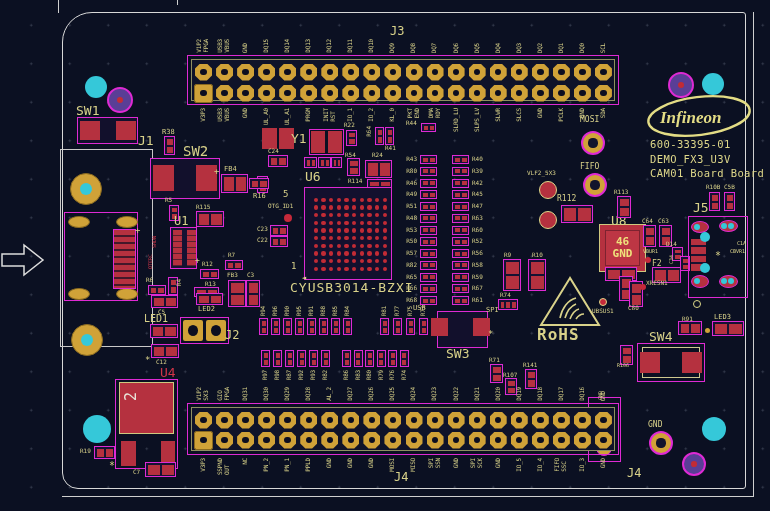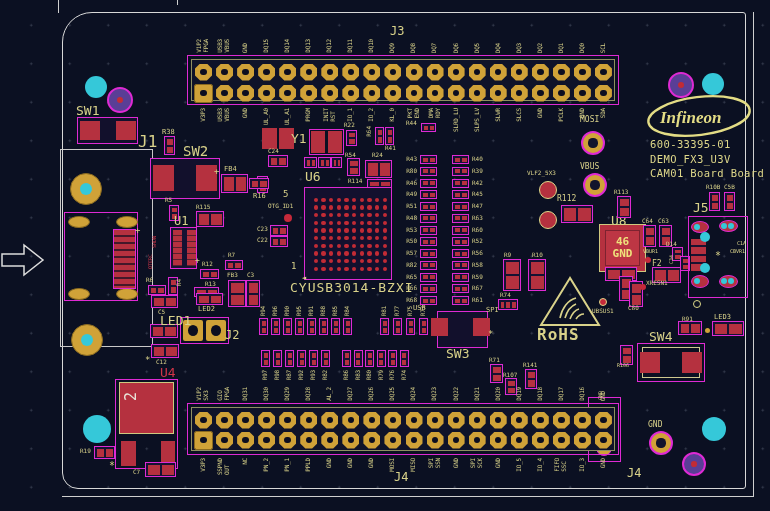--- a/index.html
+++ b/index.html
@@ -409,21 +409,21 @@
       </div>
       <div class="c k-cyansm" style="position: absolute; left: 700px; top: 232px; width: 10px; height: 10px;"></div>
       <div class="c k-cyansm" style="position: absolute; left: 700px; top: 263px; width: 10px; height: 10px;"></div>
       <div class="c k-cyansm" style="position: absolute; left: 694px; top: 224px; width: 6px; height: 6px;"></div>
       <div class="c k-cyansm" style="position: absolute; left: 721px; top: 223px; width: 6px; height: 6px;"></div>
       <div class="c k-cyansm" style="position: absolute; left: 728px; top: 223px; width: 6px; height: 6px;"></div>
       <div class="c k-cyansm" style="position: absolute; left: 694px; top: 278px; width: 6px; height: 6px;"></div>
       <div class="c k-cyansm" style="position: absolute; left: 721px; top: 278px; width: 6px; height: 6px;"></div>
       <div class="c k-cyansm" style="position: absolute; left: 728px; top: 278px; width: 6px; height: 6px;"></div>
       <div class="t" style="left: 76px; top: 104px; font-size: 13px;">SW1</div>
-      <div class="t" style="left: 138px; top: 134px; font-size: 16px;">J1</div>
+      <div class="t" style="left: 138px; top: 134px; font-size: 13px;">J1</div>
       <div class="t" style="left: 162px; top: 129px; font-size: 7px;">R38</div>
       <div class="t" style="left: 183px; top: 144px; font-size: 14px;">SW2</div>
       <div class="t" style="left: 224px; top: 166px; font-size: 7px;">FB4</div>
       <div class="t" style="left: 253px; top: 193px; font-size: 7px;">R16</div>
       <div class="t" style="left: 291px; top: 132px; font-size: 13px;">Y1</div>
       <div class="t" style="left: 268px; top: 148px; font-size: 6px;">C24</div>
       <div class="t" style="left: 344px; top: 122px; font-size: 6px;">R22</div>
       <div class="t vert" style="left: 366px; top: 126px; font-size: 6px;">R64</div>
       <div class="t" style="left: 385px; top: 145px; font-size: 6px;">R41</div>
       <div class="t" style="left: 406px; top: 120px; font-size: 6px;">R44</div>
@@ -439,21 +439,21 @@
       <div class="t vert" style="left: 152px; top: 236px; font-size: 5px; color: rgb(207, 53, 72);">SHDN</div>
       <div class="t vert" style="left: 148px; top: 254px; font-size: 5px; color: rgb(207, 53, 72);">OTERC</div>
       <div class="t" style="left: 202px; top: 261px; font-size: 6px;">R12</div>
       <div class="t" style="left: 228px; top: 252px; font-size: 6px;">R7</div>
       <div class="t" style="left: 146px; top: 277px; font-size: 6px;">R6</div>
       <div class="t vert" style="left: 176px; top: 279px; font-size: 6px;">R4</div>
       <div class="t" style="left: 205px; top: 281px; font-size: 6px;">R13</div>
       <div class="t" style="left: 227px; top: 272px; font-size: 6px;">FB3</div>
       <div class="t" style="left: 247px; top: 272px; font-size: 6px;">C3</div>
       <div class="t" style="left: 158px; top: 309px; font-size: 6px;">C5</div>
-      <div class="t" style="left: 160px; top: 314px; font-size: 13px;">LED1</div>
+      <div class="t" style="left: 144px; top: 314px; font-size: 10px;">LED1</div>
       <div class="t" style="left: 198px; top: 306px; font-size: 7px;">LED2</div>
       <div class="t" style="left: 225px; top: 329px; font-size: 12px;">J2</div>
       <div class="t" style="left: 156px; top: 359px; font-size: 6px;">C12</div>
       <div class="t" style="left: 160px; top: 366px; font-size: 13px; color: rgb(207, 53, 72);">U4</div>
       <div class="t vert" style="left: 124px; top: 392px; font-size: 15px; color: rgb(233, 228, 216);">2</div>
       <div class="t" style="left: 80px; top: 448px; font-size: 6px;">R19</div>
       <div class="t" style="left: 133px; top: 469px; font-size: 6px;">C7</div>
       <div class="t" style="left: 390px; top: 25px; font-size: 12px;">J3</div>
       <div class="t" style="left: 394px; top: 471px; font-size: 12px;">J4</div>
       <div class="t" style="left: 627px; top: 467px; font-size: 12px;">J4</div>
@@ -465,21 +465,21 @@
       <div class="t" style="left: 532px; top: 252px; font-size: 6px;">R10</div>
       <div class="t" style="left: 489px; top: 357px; font-size: 6px;">R71</div>
       <div class="t" style="left: 503px; top: 372px; font-size: 6px;">R107</div>
       <div class="t" style="left: 523px; top: 362px; font-size: 6px;">R141</div>
       <div class="t" style="left: 527px; top: 170px; font-size: 6px;">VLF2_5X3</div>
       <div class="t" style="left: 557px; top: 195px; font-size: 8px;">R112</div>
       <div class="t" style="left: 614px; top: 189px; font-size: 6px;">R113</div>
       <div class="t" style="left: 642px; top: 218px; font-size: 6px;">C64</div>
       <div class="t" style="left: 658px; top: 218px; font-size: 6px;">C63</div>
       <div class="t" style="left: 580px; top: 116px; font-size: 8px;">MOSI</div>
-      <div class="t" style="left: 580px; top: 163px; font-size: 8px;">VBUS</div>
+      <div class="t" style="left: 580px; top: 163px; font-size: 8px;">FIFO</div>
       <div class="t" style="left: 693px; top: 201px; font-size: 13px;">J5</div>
       <div class="t" style="left: 706px; top: 184px; font-size: 6px;">R10B</div>
       <div class="t" style="left: 724px; top: 184px; font-size: 6px;">C5B</div>
       <div class="t" style="left: 737px; top: 241px; font-size: 5px;">C1A</div>
       <div class="t" style="left: 730px; top: 249px; font-size: 5px;">CBVR1</div>
       <div class="t" style="left: 666px; top: 241px; font-size: 6px;">D14</div>
       <div class="t vert" style="left: 669px; top: 255px; font-size: 5px;">C34</div>
       <div class="t" style="left: 652px; top: 260px; font-size: 8px;">F2</div>
       <div class="t" style="left: 643px; top: 249px; font-size: 5px;">VBUR1</div>
       <div class="t" style="left: 646px; top: 280px; font-size: 6px;">XRESN1</div>

